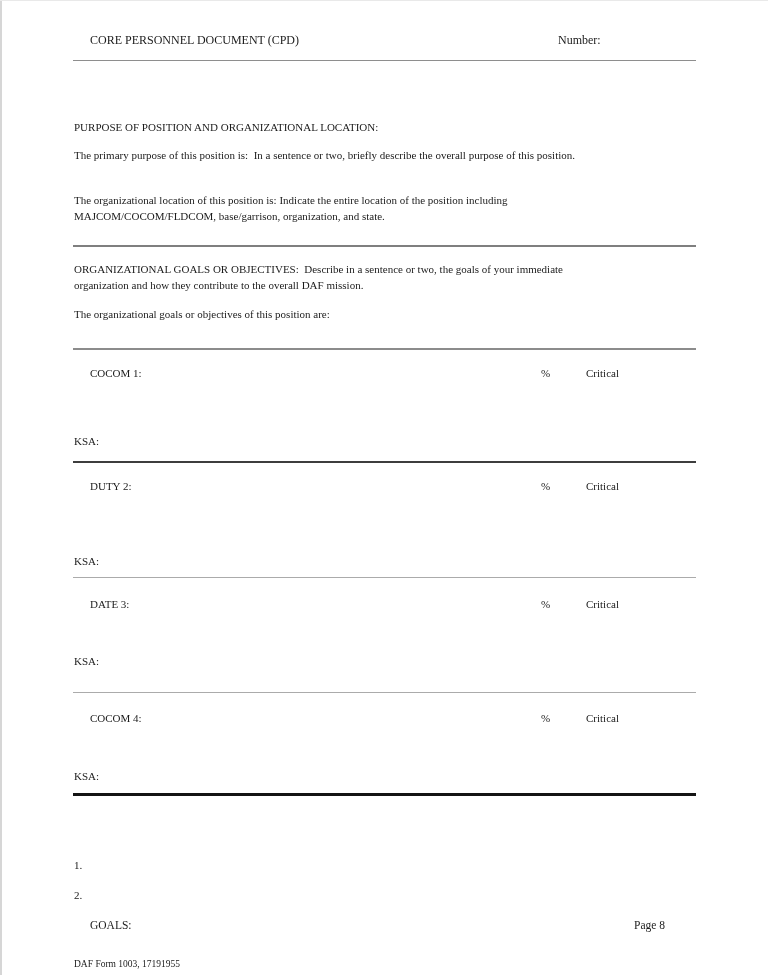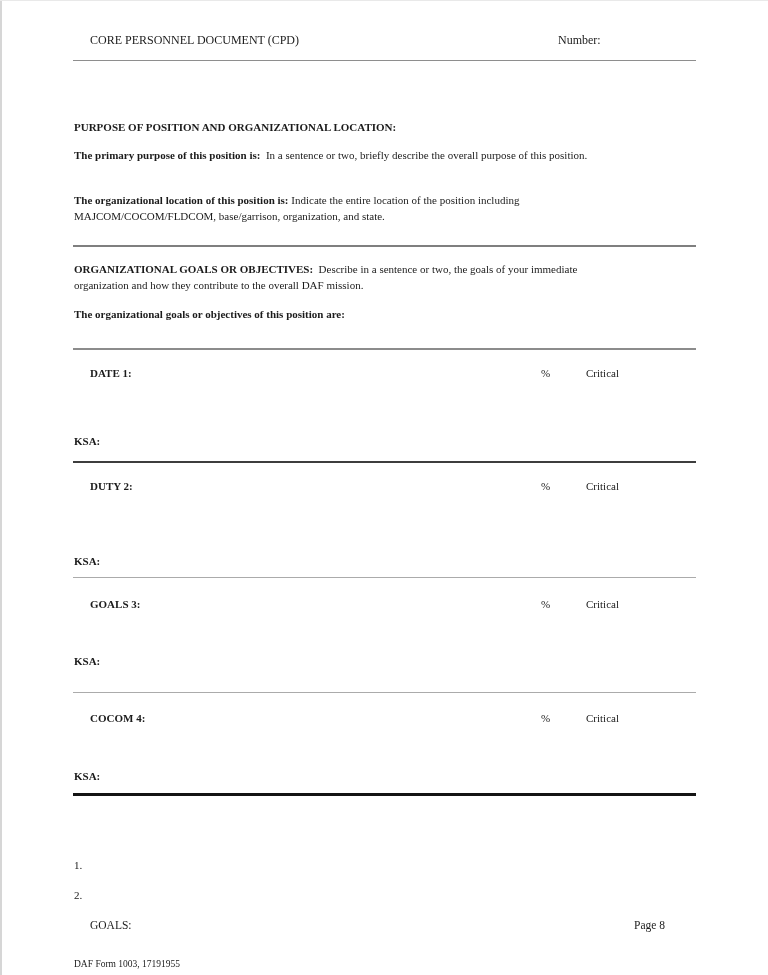--- a/index.html
+++ b/index.html
@@ -13,21 +13,21 @@
     line-height:16px;
     overflow:hidden;
   }
   .edge-left{position:absolute;left:0;top:0;width:2px;height:975px;background:#d6d6d6;}
   .edge-top{position:absolute;left:0;top:0;width:768px;height:1px;background:#e9e9e9;}
   .tx{position:absolute;left:74px;white-space:pre-wrap;}
   .row{position:absolute;left:16px;width:768px;height:16px;}
   .row .lbl{position:absolute;left:74px;white-space:pre-wrap;}
   .pct{position:absolute;left:525px;}
   .crit{position:absolute;left:570px;}
-  .b{font-weight:bold;text-align:center;}
+  .b{font-weight:normal;text-align:center;}
   .t12{font-size:12px;}
   .t115{font-size:11.5px;}
   .small{font-size:9.5px;line-height:11px;}
   .hl{position:absolute;left:73px;width:623px;height:1px;}
 </style>
 </head>
 <body>
 
 <div class="page">
 
@@ -50,39 +50,39 @@
   <div class="hl" style="top:245px;height:2px;background:#7f7f7f"></div>
 
   <div class="tx b" style="top:306px">The organizational goals or objectives of this position are:</div>
 
   <div class="tx" style="top:261px;width:620px"><span class="b">ORGANIZATIONAL GOALS OR OBJECTIVES:</span><span>  Describe in a sentence or two, the goals of your immediate
 organization and how they contribute to the overall DAF mission.</span></div>
 
   <div class="hl" style="top:348px;height:2px;background:#8c8c8c"></div>
 
   <div class="row" style="top:365px">
-    <span class="lbl b">DATE 1:</span>
+    <span class="lbl b">COCOM 1:</span>
     <span class="pct">%</span>
     <span class="crit">Critical</span>
   </div>
   <div class="tx b" style="top:433px">KSA:</div>
 
   <div class="hl" style="top:461px;height:2px;background:#3d3d3d"></div>
 
   <div class="row" style="top:478px">
     <span class="lbl b">DUTY 2:</span>
     <span class="pct">%</span>
     <span class="crit">Critical</span>
   </div>
   <div class="tx b" style="top:553px">KSA:</div>
 
   <div class="hl" style="top:577px;background:#ababab"></div>
 
   <div class="row" style="top:596px">
-    <span class="lbl b">GOALS 3:</span>
+    <span class="lbl b">DATE 3:</span>
     <span class="pct">%</span>
     <span class="crit">Critical</span>
   </div>
   <div class="tx b" style="top:653px">KSA:</div>
 
   <div class="hl" style="top:692px;background:#ababab"></div>
 
   <div class="row" style="top:710px">
     <span class="lbl b">COCOM 4:</span>
     <span class="pct">%</span>

